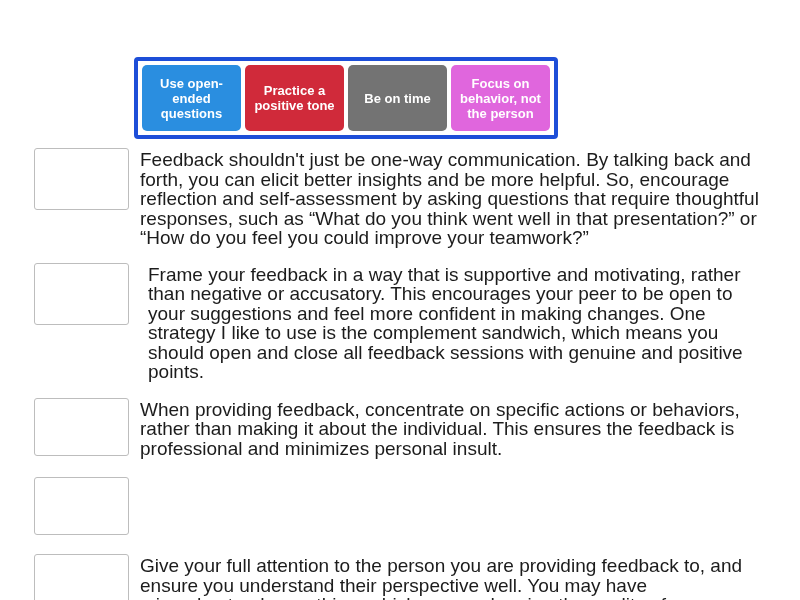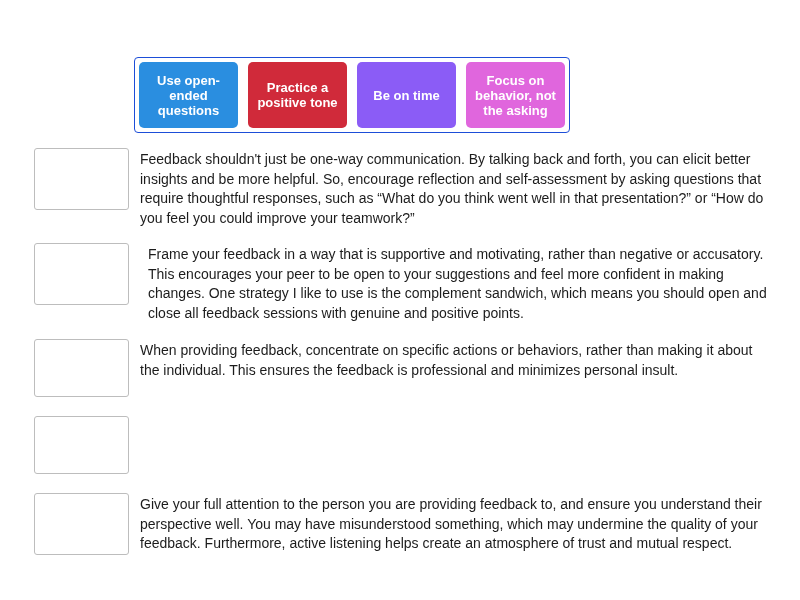--- a/index.html
+++ b/index.html
@@ -20,23 +20,23 @@
   }
 
   
   .tile-bank {
     position: absolute;
     left: 134px;
     top: 57px;
     display: flex;
     flex-direction: row;
     align-items: stretch;
-    gap: 10px;
+    gap: 4px;
     padding: 4px;
-    border: 1px solid #1d4ed8;
+    border: 4px solid #1d4ed8;
     border-radius: 4px;
     background: #ffffff;
     box-sizing: border-box;
   }
 
   .tile {
     width: 99px;
     min-height: 66px;
     border-radius: 5px;
     color: #ffffff;
@@ -77,21 +77,21 @@
     border: 1px solid #bdbdbd;
     border-radius: 3px;
     background: #ffffff;
     box-sizing: border-box;
     flex: 0 0 auto;
   }
 
   .row-text {
     flex: 1 1 auto;
     padding-left: 11px;
-    font-size: 14px;
+    font-size: 19px;
     line-height: 19.5px;
     color: #1c1c1c;
     padding-top: 2px;
   }
 
   
   .row-0 .dropzone { height: 62px; }
   .row-1 .dropzone { height: 62px; }
   .row-2 .dropzone { height: 58px; }
   .row-3 .dropzone { height: 58px; }
@@ -108,25 +108,25 @@
 
 <div id="app">
 
   <div class="tile-bank">
     <div class="tile" style="background:#2a8ee0;">
       <span>Use open-ended questions</span>
     </div>
     <div class="tile" style="background:#d02a3a;">
       <span>Practice a positive tone</span>
     </div>
-    <div class="tile" style="background:#8b5cf6;">
+    <div class="tile" style="background:#737373;">
       <span>Be on time</span>
     </div>
     <div class="tile" style="background:#e066dd;">
-      <span>Focus on behavior, not the asking</span>
+      <span>Focus on behavior, not the person</span>
     </div>
   </div>
 
   <div class="rows">
 
     <div class="row row-0">
       <div class="dropzone"></div>
       <div class="row-text">Feedback shouldn't just be one-way communication. By talking back and forth, you can elicit better insights and be more helpful. So, encourage reflection and self-assessment by asking questions that require thoughtful responses, such as “What do you think went well in that presentation?” or “How do you feel you could improve your teamwork?”</div>
     </div>
 

